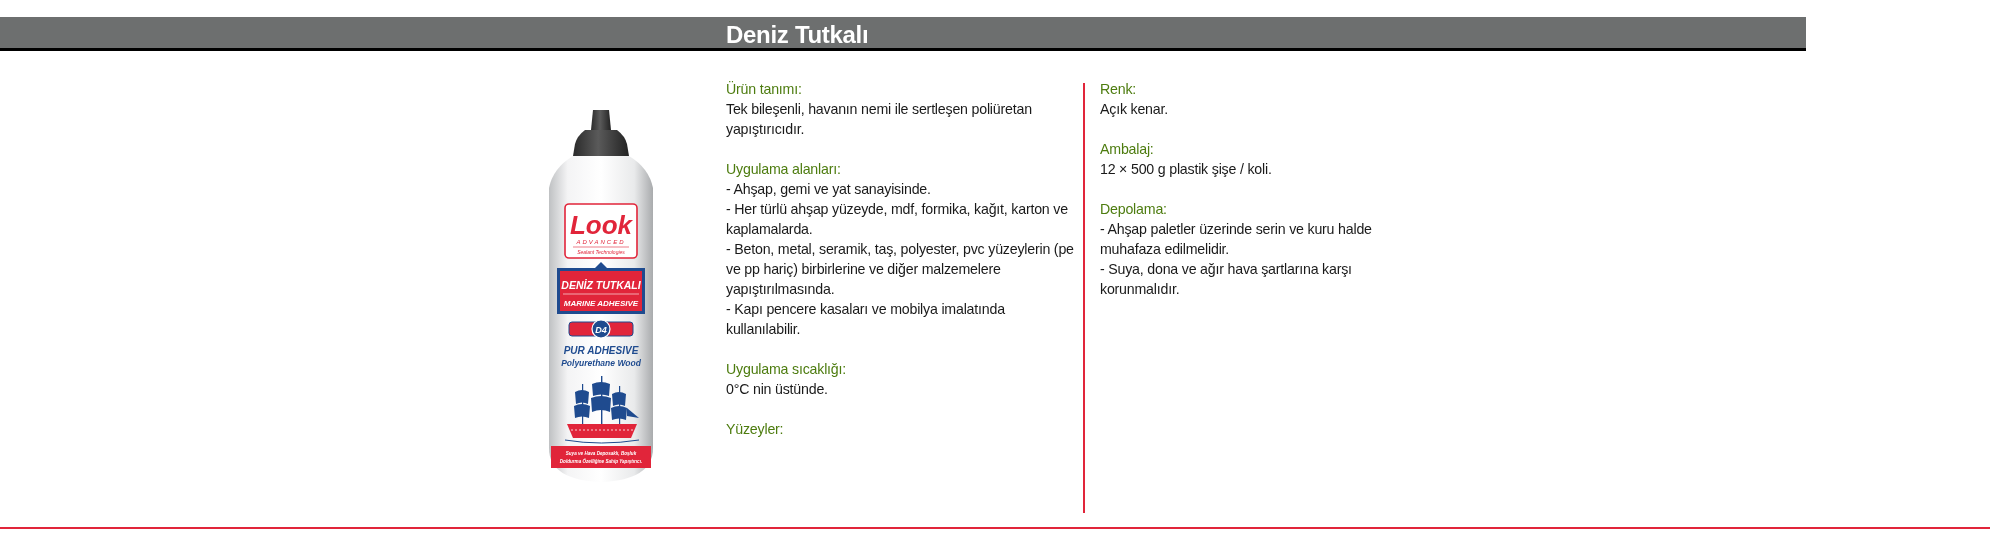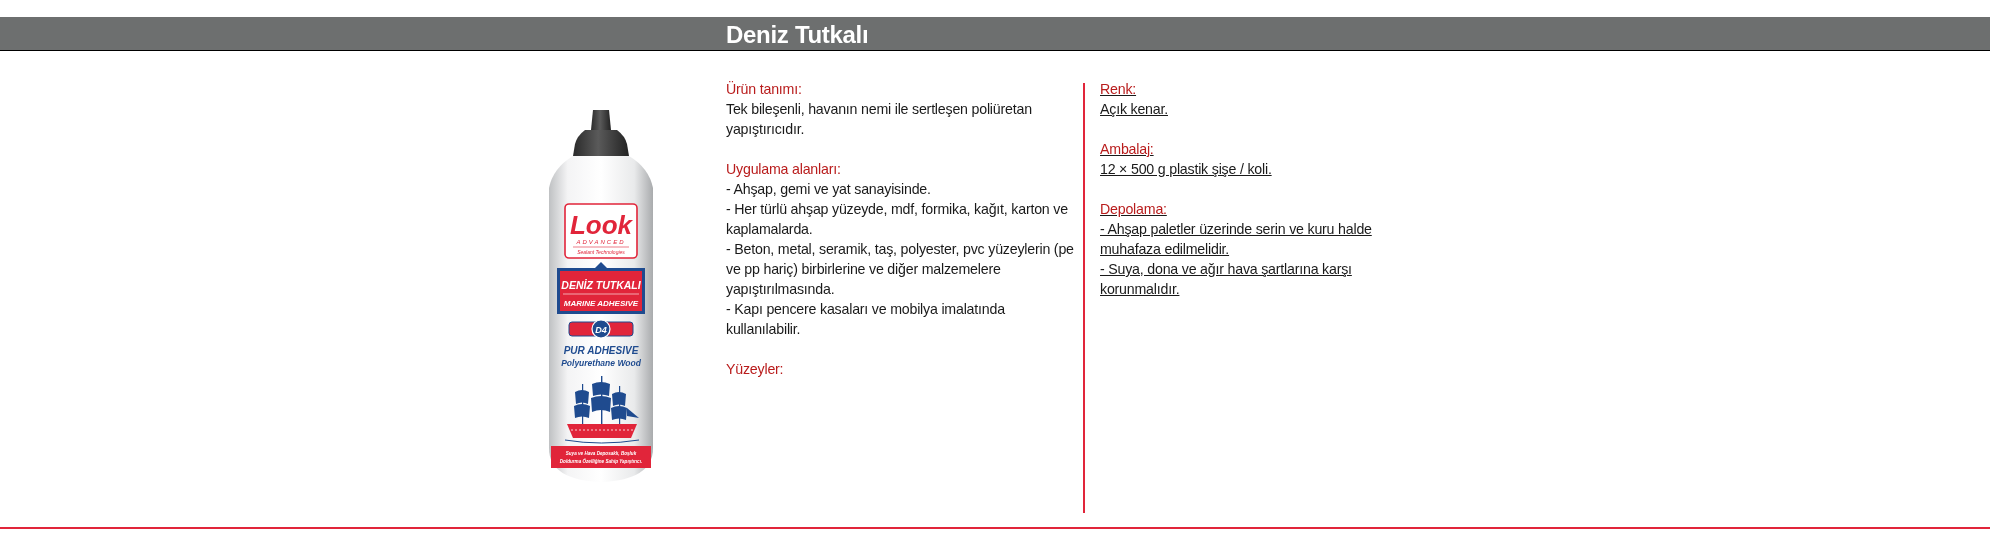--- a/index.html
+++ b/index.html
@@ -1,41 +1,41 @@
 <!DOCTYPE html>
 <html><head>
 <meta charset="utf-8">
 <style>
   * { box-sizing: border-box; margin: 0; padding: 0; }
   html, body { width: 1990px; height: 550px; background: #ffffff; overflow: hidden; }
   body { position: relative; font-family: "Liberation Sans", sans-serif; color: #1a1a1a; }
 
   .header-bar {
-    position: absolute; left: 0; top: 17px; width: 1990px; height: 34px;
-    background: #6d6f6f; border-bottom: 1px solid #000000;
+    position: absolute; left: 0; top: 17px; width: 1806px; height: 34px;
+    background: #6d6f6f; border-bottom: 3px solid #000000;
   }
   .header-title {
     position: absolute; left: 726px; top: 4px;
     font-family: "Liberation Sans", sans-serif; font-weight: bold;
     font-size: 24px; color: #ffffff; letter-spacing: -0.3px; line-height: 28px;
   }
 
   .product-image {
     position: absolute; left: 545px; top: 108px; width: 112px; height: 376px; font-style: italic;
   }
 
   .col {
     position: absolute; font-size: 14.2px; line-height: 20px; color: #1a1a1a;
     letter-spacing: -0.2px;
   }
   .col-left { left: 726px; top: 79px; width: 352px; }
-  .col-right { left: 1100px; top: 79px; width: 330px; text-decoration: underline; }
+  .col-right { left: 1100px; top: 79px; width: 330px; }
 
   .section { margin-bottom: 20px; }
-  .section-heading { color: #b91c1c; font-size: 14.2px; line-height: 20px; }
+  .section-heading { color: #4d7c0f; font-size: 14.2px; line-height: 20px; }
   .section-line { display: block; }
 
   .divider-v {
     position: absolute; left: 1083px; top: 83px; width: 2px; height: 430px;
     background: #e1253a;
   }
   .divider-bottom {
     position: absolute; left: 0; top: 527px; width: 1990px; height: 2px;
     background: #e1253a;
   }
@@ -120,20 +120,24 @@
     <span class="section-line">Tek bileşenli, havanın nemi ile sertleşen poliüretan yapıştırıcıdır.</span>
   </div>
   <div class="section">
     <div class="section-heading">Uygulama alanları:</div>
     <span class="section-line">- Ahşap, gemi ve yat sanayisinde.</span>
     <span class="section-line">- Her türlü ahşap yüzeyde, mdf, formika, kağıt, karton ve kaplamalarda.</span>
     <span class="section-line">- Beton, metal, seramik, taş, polyester, pvc yüzeylerin (pe ve pp hariç) birbirlerine ve diğer malzemelere yapıştırılmasında.</span>
     <span class="section-line">- Kapı pencere kasaları ve mobilya imalatında kullanılabilir.</span>
   </div>
   <div class="section">
+    <div class="section-heading">Uygulama sıcaklığı:</div>
+    <span class="section-line">0°C nin üstünde.</span>
+  </div>
+  <div class="section">
     <div class="section-heading">Yüzeyler:</div>
   </div>
 </div>
 
 <div class="divider-v"></div>
 
 <div class="col col-right">
   <div class="section">
     <div class="section-heading">Renk:</div>
     <span class="section-line">Açık kenar.</span>

